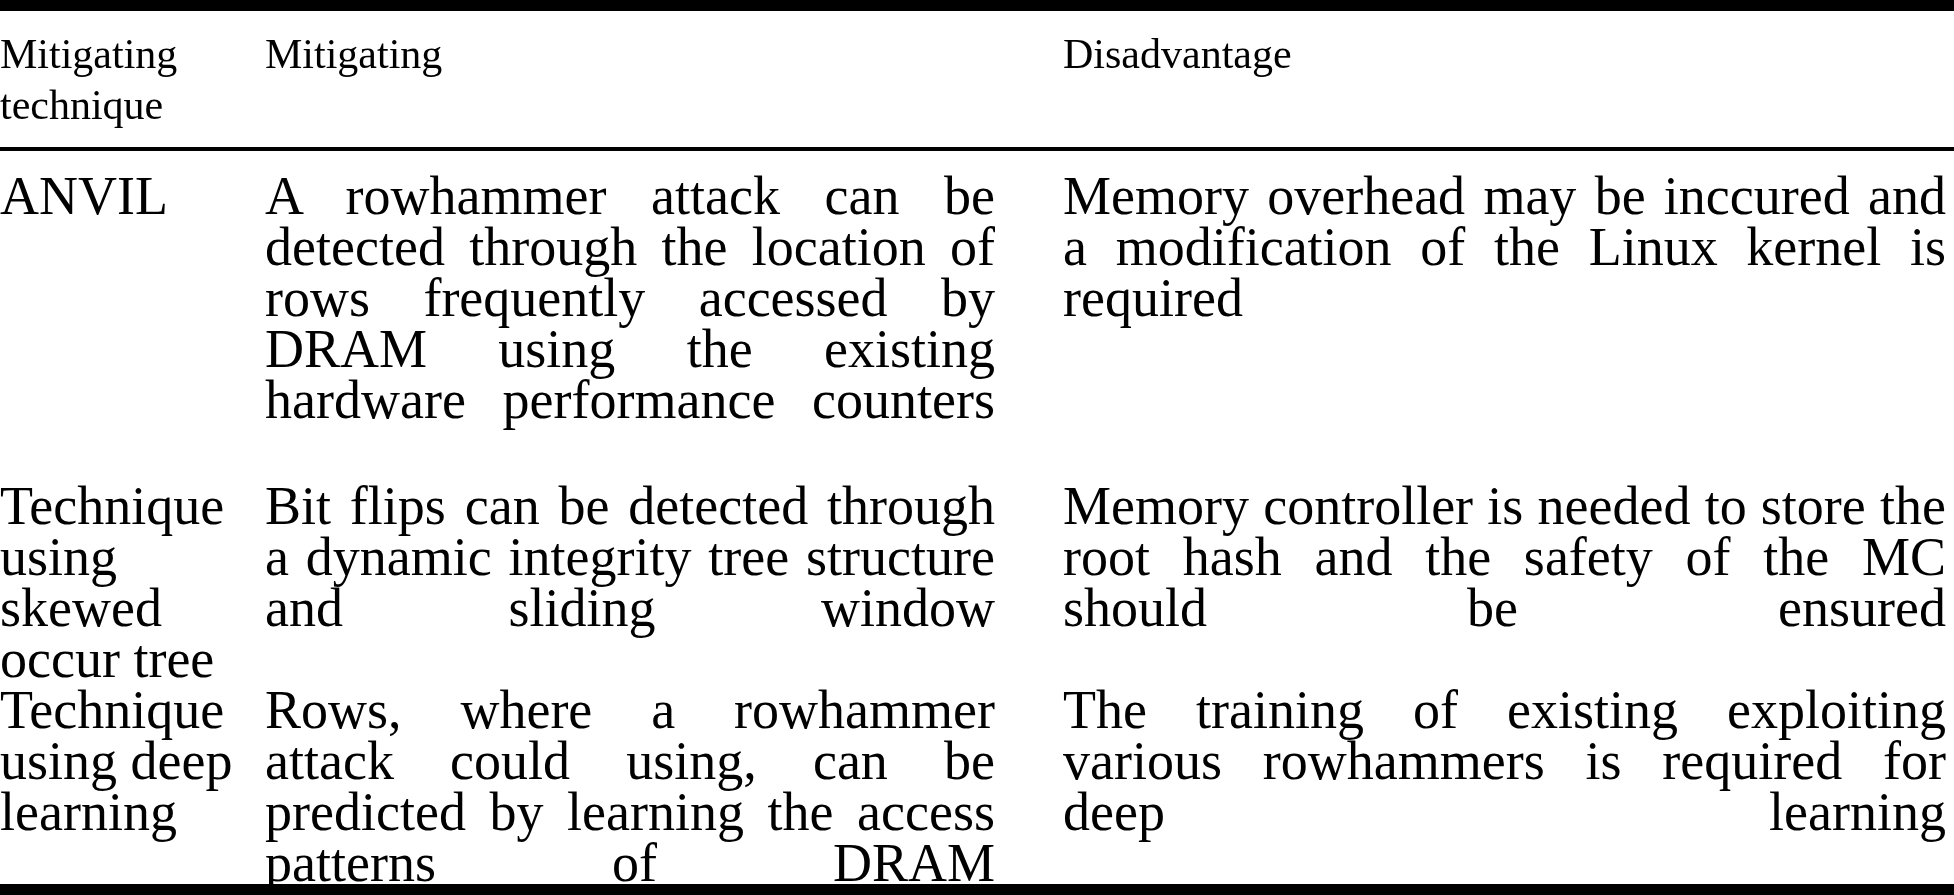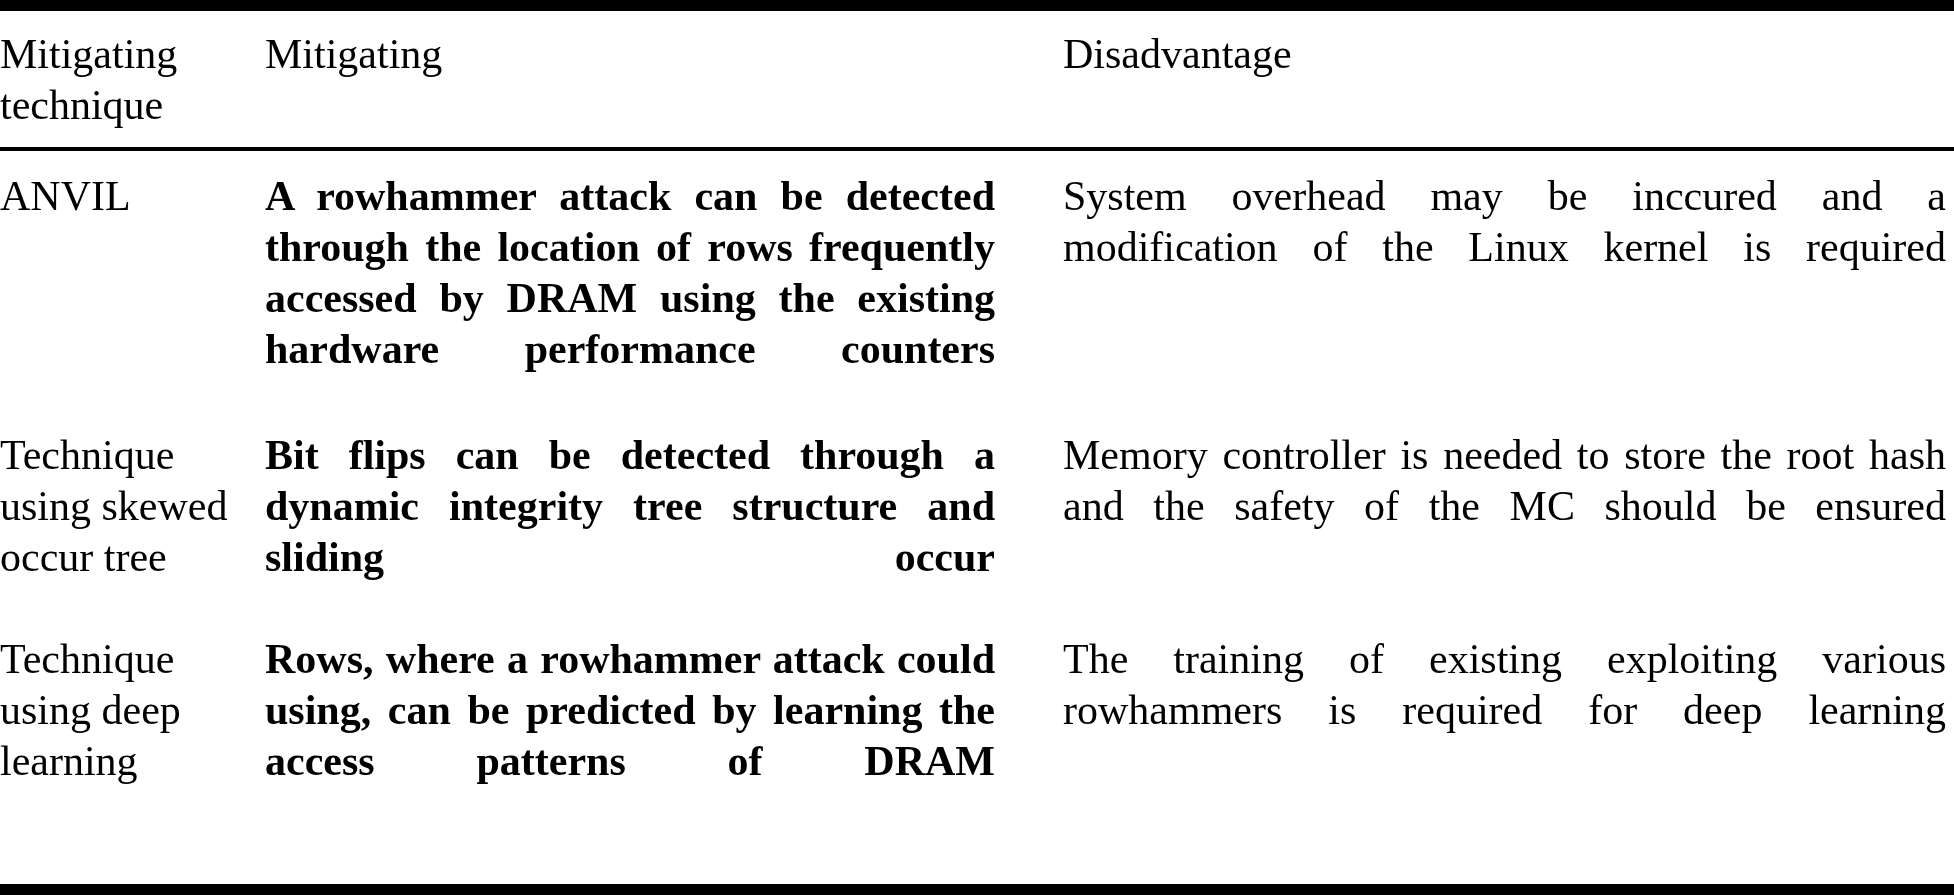--- a/index.html
+++ b/index.html
@@ -66,38 +66,37 @@
     padding: 18px 0 0 0;
     font-size: 42px;
     line-height: 51px;
   }
   .head-cell.tech { padding-right: 40px; }
   .head-cell.desc { padding-right: 70px; }
 
   tbody td {
     vertical-align: top;
     padding: 0;
-    font-size: 42px;
+    font-size: 54px;
     line-height: 51px;
   }
 
   .cell {
     padding: 0;
     margin: 0;
   }
   .cell.tech {
     padding-right: 30px;
     text-align: left;
     hyphens: none;
   }
   .cell.desc {
     padding-right: 68px;
     text-align: justify;
     text-justify: inter-word;
-    font-weight: bold;
   }
   .cell.disad {
     padding-right: 8px;
     text-align: justify;
     text-justify: inter-word;
   }
   
   .cell.desc::after,
   .cell.disad::after {
     content: "";
@@ -147,29 +146,29 @@
     </thead>
     <tbody>
       <tr class="row-anvil">
         <td>
           <div class="cell tech">ANVIL</div>
         </td>
         <td>
           <div class="cell desc">A rowhammer attack can be detected through the location of rows frequently accessed by DRAM using the existing hardware performance counters</div>
         </td>
         <td>
-          <div class="cell disad">System overhead may be inccured and a modification of the Linux kernel is required</div>
+          <div class="cell disad">Memory overhead may be inccured and a modification of the Linux kernel is required</div>
         </td>
       </tr>
       <tr class="row-skew">
         <td>
           <div class="cell tech">Technique using skewed occur tree</div>
         </td>
         <td>
-          <div class="cell desc">Bit flips can be detected through a dynamic integrity tree structure and sliding occur</div>
+          <div class="cell desc">Bit flips can be detected through a dynamic integrity tree structure and sliding window</div>
         </td>
         <td>
           <div class="cell disad">Memory controller is needed to store the root hash and the safety of the MC should be ensured</div>
         </td>
       </tr>
       <tr class="row-deep">
         <td>
           <div class="cell tech">Technique using deep learning</div>
         </td>
         <td>

